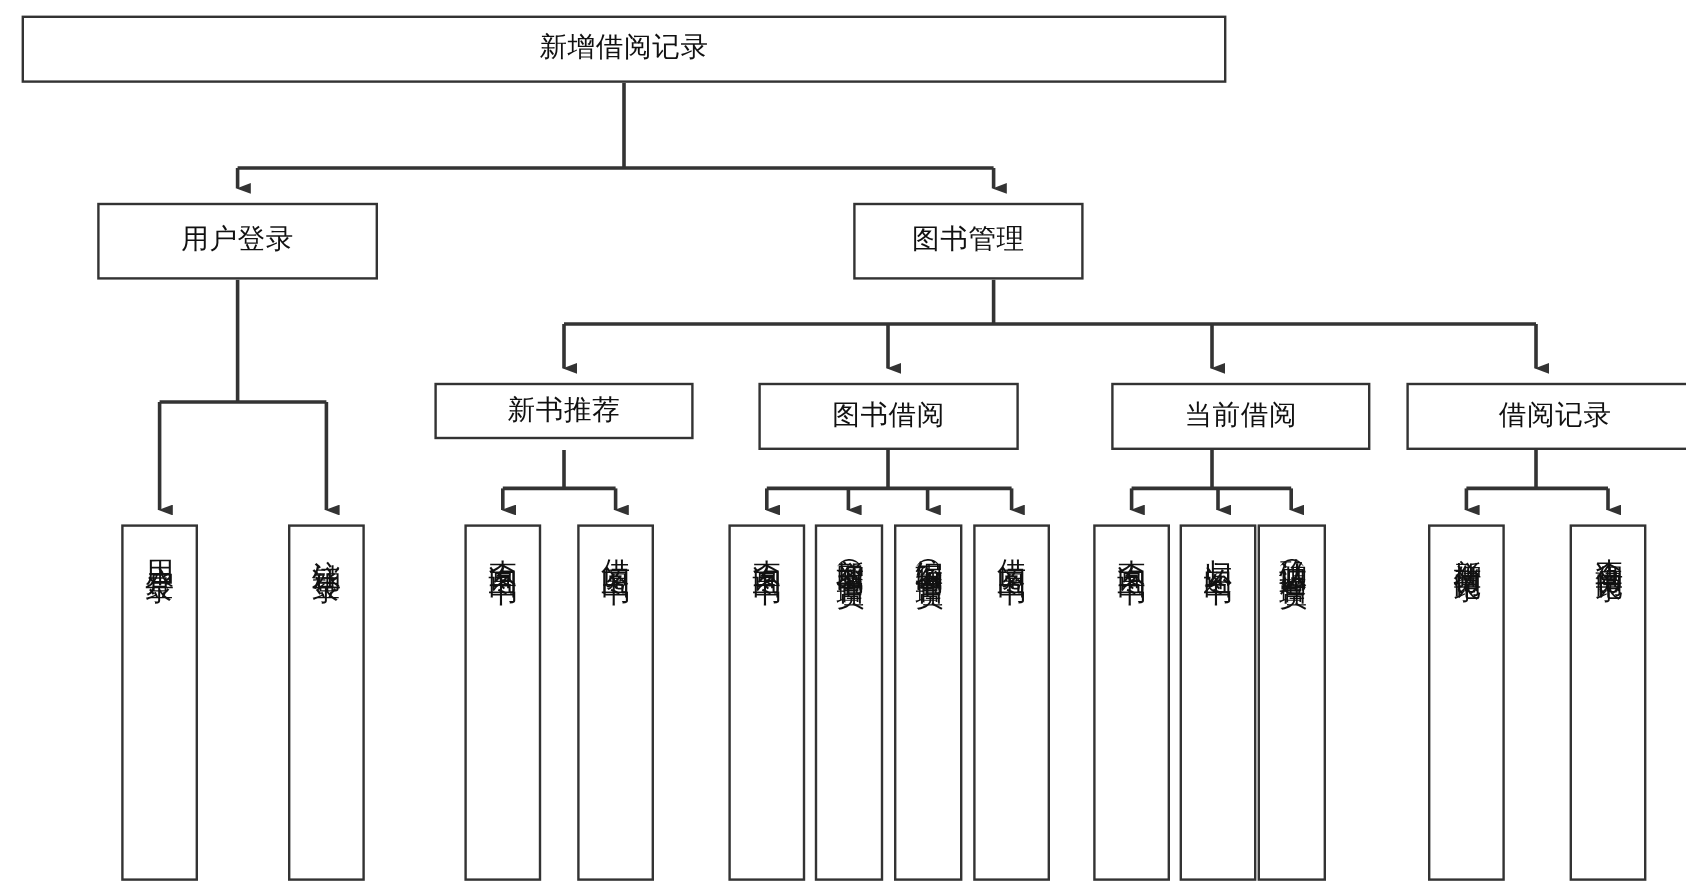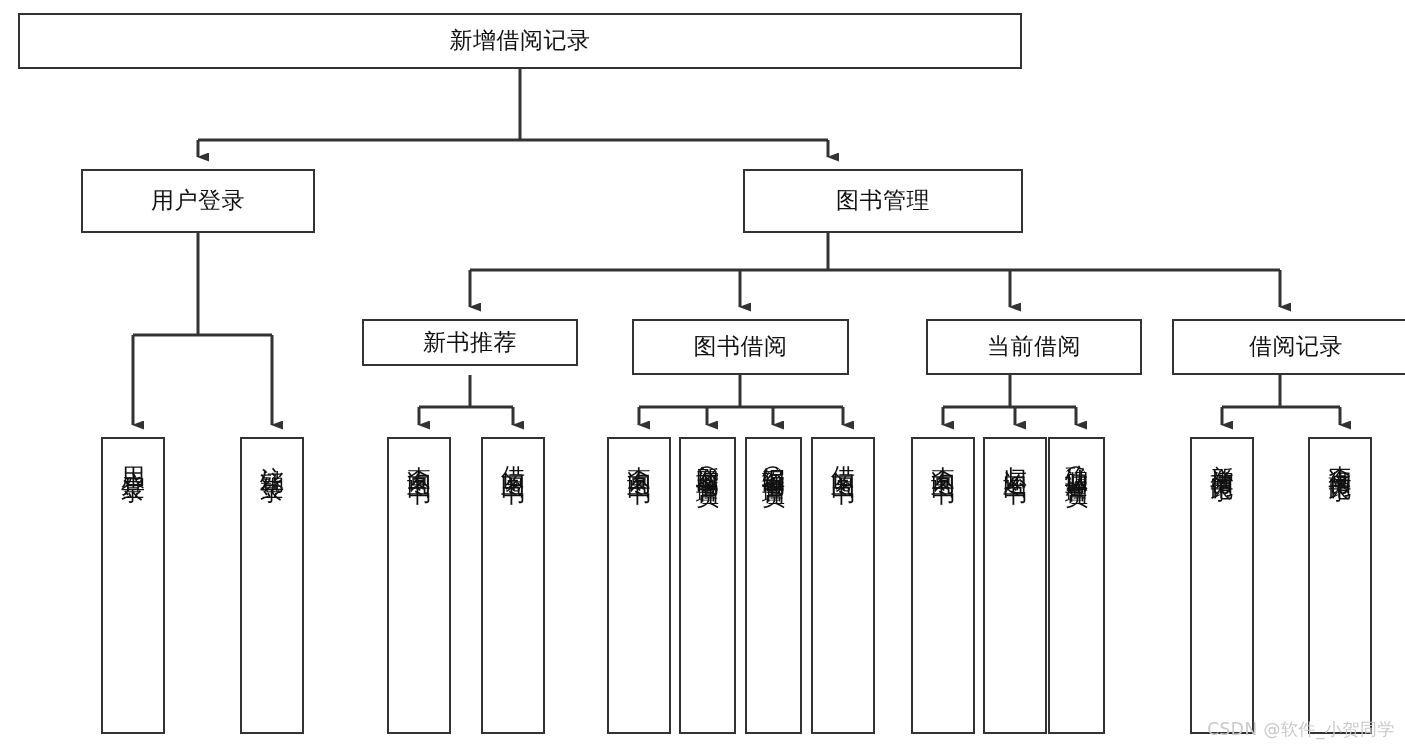--- a/index.html
+++ b/index.html
@@ -128,21 +128,21 @@
       </g>
   </svg>
 
   <div id="node-layer">
       <div class="node horiz root" style="left: 18px; top: 13px; width: 1004px; height: 56px;">
         <span class="label">新增借阅记录</span>
       </div>
       <div class="node horiz" style="left: 81px; top: 169px; width: 234px; height: 64px;">
         <span class="label">用户登录</span>
       </div>
-      <div class="node horiz" style="left: 743px; top: 169px; width: 280px; height: 64px;">
+      <div class="node horiz" style="left: 711px; top: 169px; width: 192px; height: 64px;">
         <span class="label">图书管理</span>
       </div>
       <div class="node horiz" style="left: 362px; top: 319px; width: 216px; height: 47px;">
         <span class="label">新书推荐</span>
       </div>
       <div class="node horiz" style="left: 632px; top: 319px; width: 217px; height: 56px;">
         <span class="label">图书借阅</span>
       </div>
       <div class="node horiz" style="left: 902px; top: 319px; width: 216px; height: 56px; margin-left: 24px;">
         <span class="label">当前借阅</span>
@@ -184,14 +184,13 @@
         <span class="label">确认归还（管理员）</span>
       </div>
       <div class="node vert tall" style="left: 1190px; top: 437px; width: 64px; height: 297px;">
         <span class="label">新增借阅记录</span>
       </div>
       <div class="node vert tall" style="left: 1308px; top: 437px; width: 64px; height: 297px;">
         <span class="label">查询借阅记录</span>
       </div>
     </div>
 
-  <div class="watermark">CSDN @软件_小贺同学</div>
 </div>
 
 </body></html>

